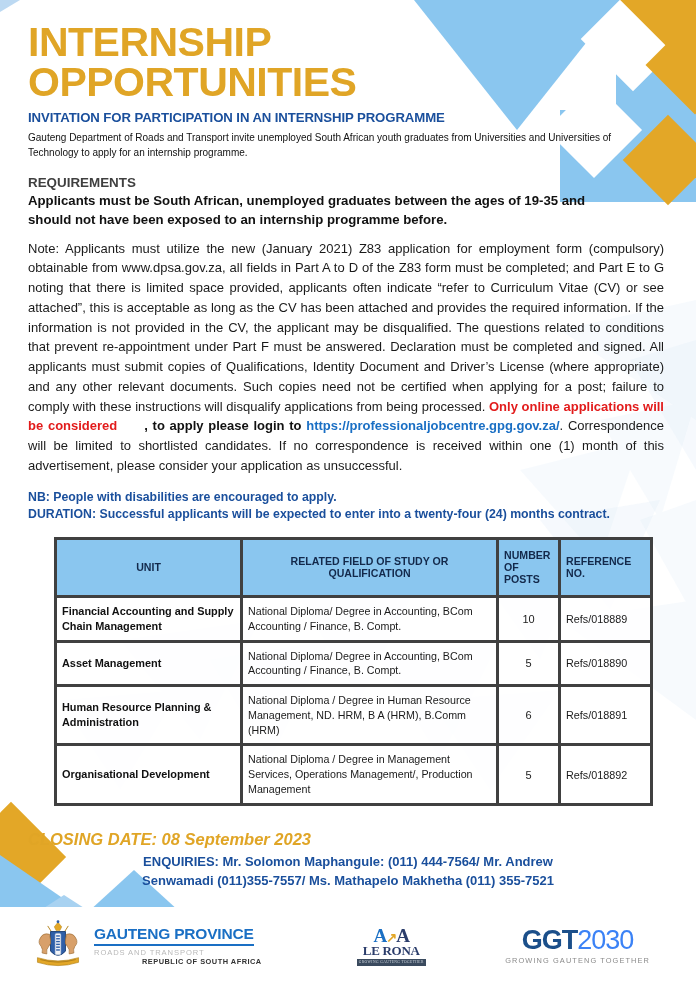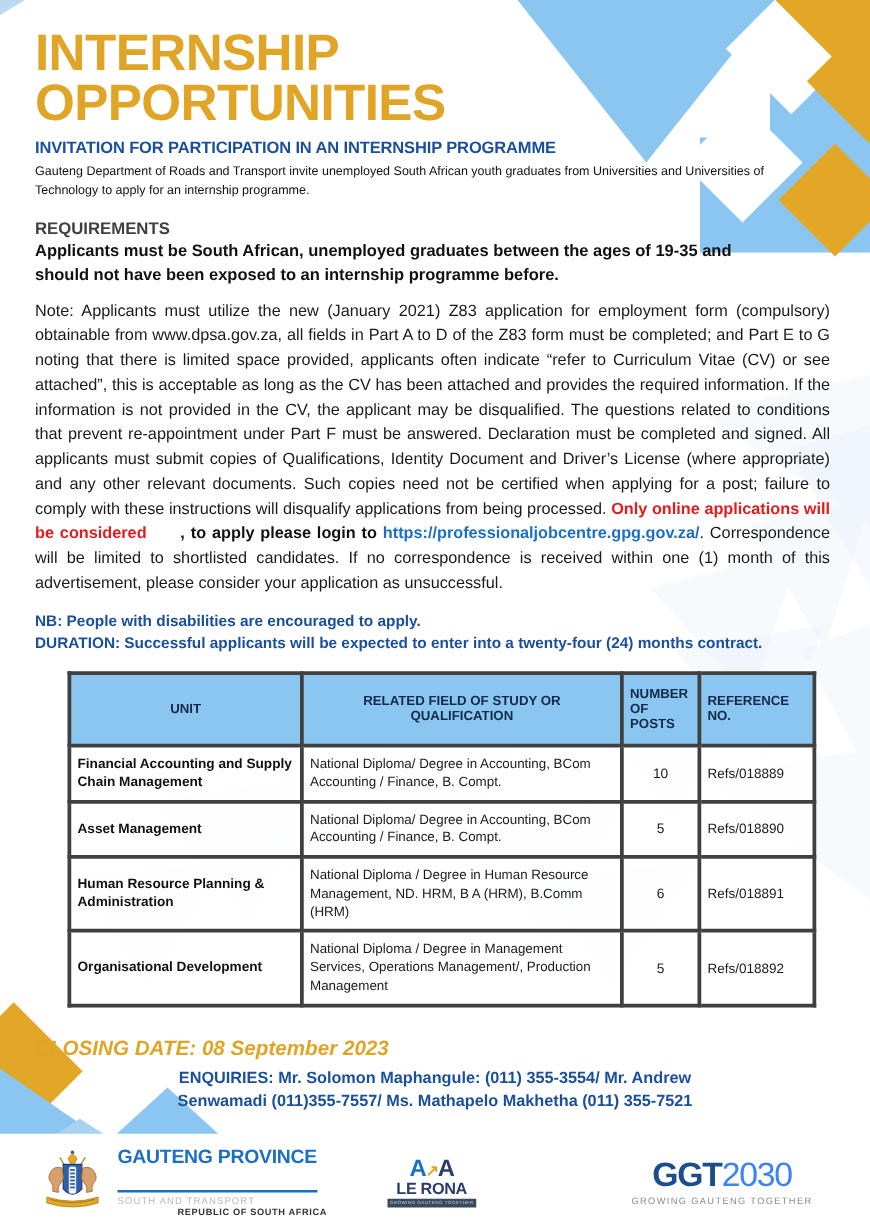--- a/index.html
+++ b/index.html
@@ -267,26 +267,26 @@
     align-items: center;
     background: #ffffff;
     padding: 0 30px;
   }
   .gp-logo { display: flex; align-items: center; gap: 8px; }
   .gp-text { line-height: 1; }
   .gp-t1 {
     color: #1a6fc4; font-weight: bold; font-size: 15.5px;
     letter-spacing: -0.2px;
     border-bottom: 2px solid #1a6fc4;
-    padding-bottom: 18px; display: inline-block;
+    padding-bottom: 2px; display: inline-block;
   }
   .gp-t2 { color: #b9b9b9; font-size: 7.6px; letter-spacing: 0.9px; margin-top: 3px; }
   .gp-t3 { color: #333; font-weight: bold; font-size: 7.4px; letter-spacing: 0.5px; margin-top: 2px; margin-left: 48px; }
 
-  .aga-logo { margin-left: 48px; text-align: center; line-height: 1; }
+  .aga-logo { margin-left: 95px; text-align: center; line-height: 1; font-family: Liberation Serif, serif; }
   .aga-1 { font-size: 19px; font-weight: bold; color: #1a6fc4; letter-spacing: -1px; }
   .aga-1 .a2 { color: #2b3d6b; }
   .aga-1 .swoosh { color: #e3a727; font-size: 13px; }
   .aga-2 { font-size: 13px; font-weight: bold; color: #2b3d6b; letter-spacing: -0.3px; margin-top: -1px; }
   .aga-3 { background: #3a4a5e; color: #cfd6de; font-size: 3.6px; letter-spacing: 0.4px; padding: 2px 2px; margin-top: 2px; }
 
   .ggt-logo { margin-left: auto; text-align: center; line-height: 1; padding-right: 16px; }
   .ggt-1 { font-size: 27px; font-weight: bold; letter-spacing: -1px; }
   .ggt-1 .ggt { color: #1b4f8a; }
   .ggt-1 .y2030 { color: #3b82f6; font-weight: normal; }
@@ -392,21 +392,21 @@
             <td class="field">National Diploma / Degree in Management Services, Operations Management/, Production Management</td>
             <td class="num">5</td>
             <td class="ref">Refs/018892</td>
           </tr>
         </tbody>
       </table>
     </div>
 
     <div class="closing">CLOSING DATE: 08 September 2023</div>
     <div class="enquiries">
-      <div>ENQUIRIES: Mr. Solomon Maphangule: (011) 355-3554/ Mr. Andrew</div>
+      <div>ENQUIRIES: Mr. Solomon Maphangule: (011) 444-7564/ Mr. Andrew</div>
       <div>Senwamadi (011)355-7557/ Ms. Mathapelo Makhetha (011) 355-7521</div>
     </div>
 
   </div>
 
   <div class="footer">
 
     <div class="gp-logo">
       <svg class="crest" viewBox="0 0 120 110">
 
@@ -428,21 +428,21 @@
         </g>
 
         <path d="M42 30 q-14 -4 -20 8 q-6 10 2 18 q4 6 2 14 l10 2 q-2 -10 4 -16 q6 -6 4 -14 Z" fill="#d8a06a" stroke="#9d6b33" stroke-width="1.4"></path>
         <path d="M78 30 q14 -4 20 8 q6 10 -2 18 q-4 6 -2 14 l-10 2 q2 -10 -4 -16 q-6 -6 -4 -14 Z" fill="#d8a06a" stroke="#9d6b33" stroke-width="1.4"></path>
 
         <path d="M16 80 Q60 94 104 80 L104 90 Q60 104 16 90 Z" fill="#e3a727" stroke="#b07f14" stroke-width="1.4"></path>
         <path d="M22 84 Q60 95 98 84" stroke="#8c6310" stroke-width="1.2" fill="none"></path>
       </svg>
       <div class="gp-text">
         <div class="gp-t1">GAUTENG PROVINCE</div>
-        <div class="gp-t2">SOUTH AND TRANSPORT</div>
+        <div class="gp-t2">ROADS AND TRANSPORT</div>
         <div class="gp-t3">REPUBLIC OF SOUTH AFRICA</div>
       </div>
     </div>
 
     <div class="aga-logo">
       <div class="aga-1"><span>A</span><span class="swoosh">↗</span><span class="a2">A</span></div>
       <div class="aga-2">LE RONA</div>
       <div class="aga-3">GROWING GAUTENG TOGETHER</div>
     </div>
 

